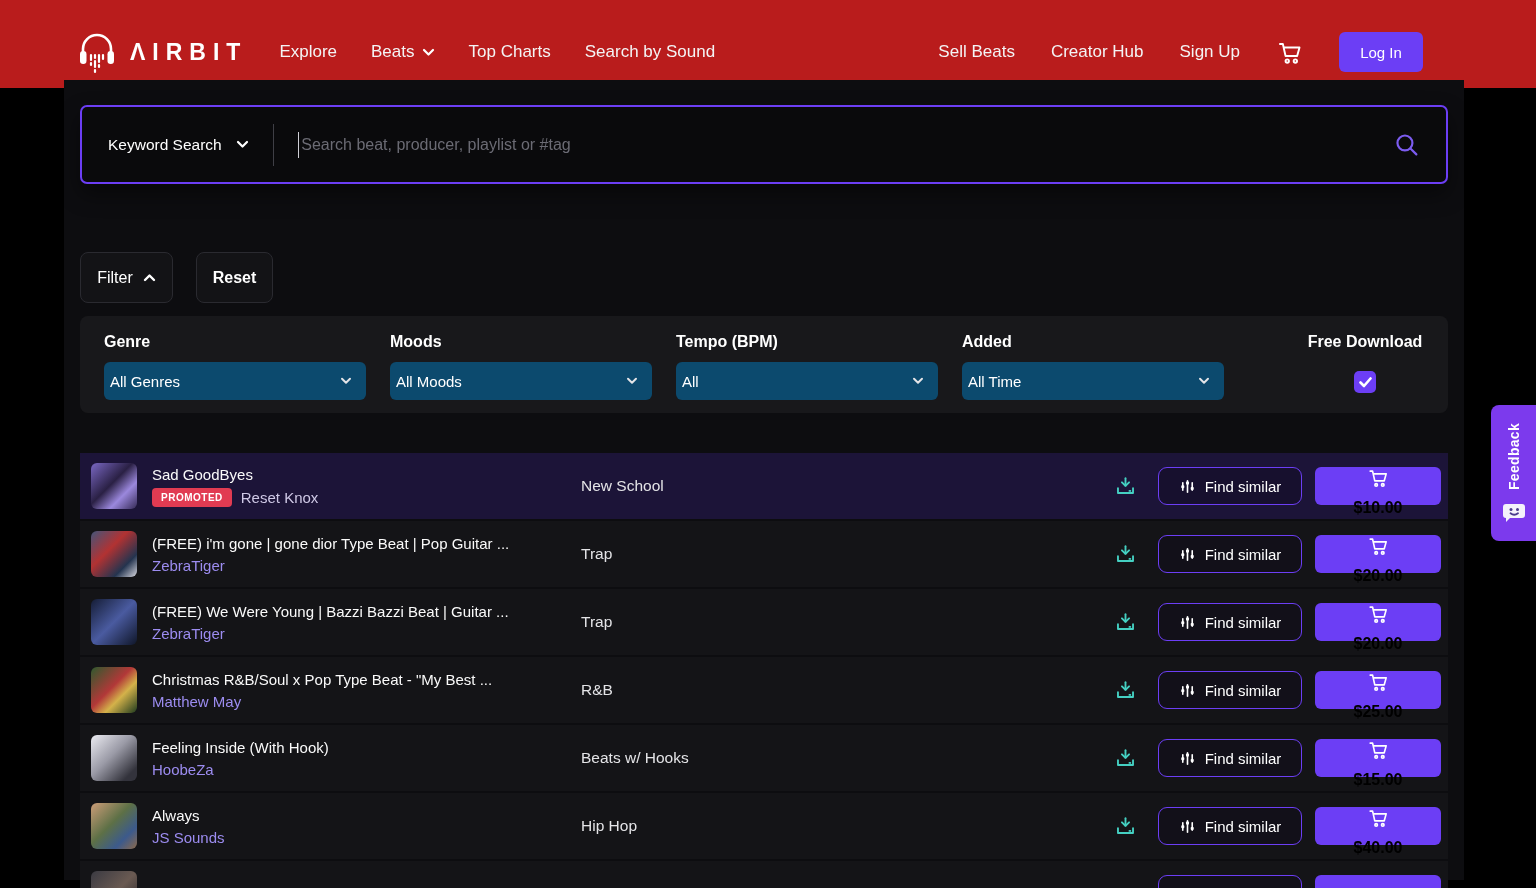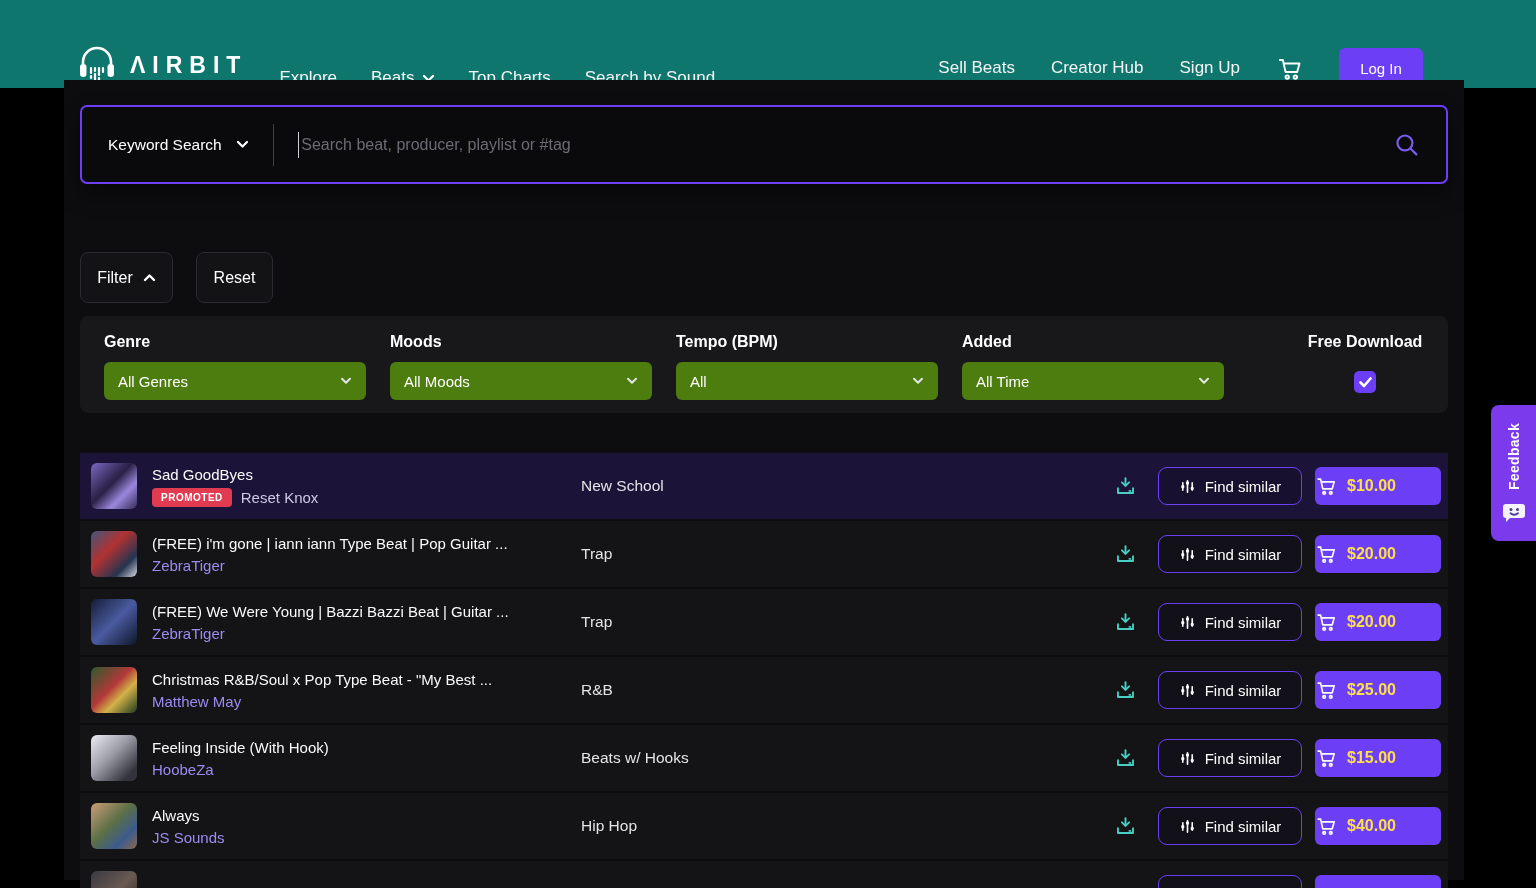--- a/index.html
+++ b/index.html
@@ -5,21 +5,21 @@
   * { box-sizing: border-box; margin: 0; padding: 0; }
   html,body { width:1536px; height:888px; overflow:hidden; }
   body {
     background:#000;
     font-family:"Liberation Sans", sans-serif;
     color:#fff;
   }
   .page { position:relative; width:1536px; height:888px; background:#000; overflow:hidden; }
 
   
-  .navbar { position:relative; height:88px; display:flex; align-items:flex-end; padding:16px 113px 0 76px; background:#0f766e; }
+  .navbar { position:relative; height:88px; display:flex; align-items:center; padding:16px 113px 0 76px; background:#b91c1c; }
   .logo { display:flex; align-items:center; gap:12px; margin-right:32px; cursor:pointer; }
   .logo-text { font-size:23px; font-weight:600; letter-spacing:7px; color:#fff; }
   .nav-left { display:flex; align-items:center; gap:34px; }
   .nav-item { position:relative; font-size:17px; font-weight:500; color:#f4f4f5; cursor:pointer; white-space:nowrap; display:flex; align-items:center; gap:7px; }
   .nav-right { margin-left:auto; display:flex; align-items:center; gap:36px; }
   .nav-item.active::after { content:""; position:absolute; left:-2px; right:-2px; bottom:-24px; height:3px; background:var(--accent); border-radius:2px; }
   .cart-icon { color:#fff; display:flex; cursor:pointer; }
   .login-btn { width:84px; height:40px; background:var(--accent); color:#fff; border:none; border-radius:6px; font-size:15px; font-weight:500; font-family:inherit; cursor:pointer; }
 
   
@@ -31,27 +31,27 @@
   .search-divider { width:1px; height:42px; background:#3f3f46; margin:0 24px; }
   .text-caret { width:1.5px; height:26px; background:#cfcfd6; margin-right:2px; }
   .search-input { flex:1; background:transparent; border:none; outline:none; color:#e4e4e7; font-size:16px; font-family:inherit; }
   .search-input::placeholder { color:#6b6b74; }
   .search-icon { color:var(--accent-bright); display:flex; cursor:pointer; margin-left:12px; }
 
   
   .filter-controls { margin:68px 16px 0; display:flex; gap:23px; }
   .ctl-btn { height:51px; background:#131316; border:1px solid #2a2a30; border-radius:8px; color:#fff; font-size:16px; font-family:inherit; display:flex; align-items:center; justify-content:center; gap:10px; cursor:pointer; }
   .filter-btn { width:93px; font-weight:500; }
-  .reset-btn { width:77px; font-weight:400; }
+  .reset-btn { width:77px; font-weight:700; }
 
   
   .filter-panel { margin:13px 16px 0; height:97px; background:#18181b; border-radius:8px; display:flex; padding:17px 20px 0 24px; }
   .filter-field { width:262px; margin-right:24px; }
   .filter-label { font-size:16px; font-weight:700; color:#fff; margin-bottom:11px; }
-  .filter-select { height:38px; background:#4d7c0f; border-radius:6px; display:flex; align-items:center; justify-content:space-between; padding:0 14px 0 14px; font-size:15px; color:#fff; cursor:pointer; }
+  .filter-select { height:38px; background:#0c4a6e; border-radius:6px; display:flex; align-items:center; justify-content:space-between; padding:0 14px 0 6px; font-size:15px; color:#fff; cursor:pointer; }
   .select-chevron { color:#e4e4e7; display:flex; }
   .free-download-field { margin-left:auto; margin-right:2px; width:122px; display:flex; flex-direction:column; align-items:center; }
   .checkbox { width:22px; height:22px; margin-top:9px; border-radius:5px; background:#28282c; display:flex; align-items:center; justify-content:center; cursor:pointer; }
   .checkbox.checked { background:var(--accent); }
   .checkbox svg { display:none; }
   .checkbox.checked svg { display:block; }
 
   
   .beat-list { margin:40px 16px 0; display:flex; flex-direction:column; gap:2px; }
   .beat-row { height:66px; background:#141417; display:flex; align-items:center; padding:0 7px 0 11px; cursor:pointer; }
@@ -60,21 +60,21 @@
   .beat-info { width:429px; flex:none; display:flex; flex-direction:column; justify-content:flex-end; gap:5px; }
   .beat-title { font-size:15px; color:#fafafa; white-space:nowrap; overflow:hidden; }
   .beat-sub { display:flex; align-items:center; gap:9px; }
   .promoted-badge { background:var(--promoted-badge); color:#fff; font-size:10px; font-weight:700; letter-spacing:.5px; padding:4px 9px; border-radius:4px; }
   .producer { font-size:15px; color:var(--producer-link); text-decoration:none; cursor:pointer; }
   .producer.light { color:#cfc9e6; }
   .beat-genre { flex:1; font-size:15.5px; color:#e4e4e7; }
   .row-actions { display:flex; align-items:center; flex:none; }
   .download-icon { color:var(--download-icon); display:flex; margin-right:21px; cursor:pointer; }
   .find-similar { width:144px; height:38px; background:rgba(14,10,28,.35); border:1.5px solid var(--accent); border-radius:9px; color:#fff; font-size:15px; font-family:inherit; display:flex; align-items:center; justify-content:center; gap:9px; cursor:pointer; margin-right:13px; }
-  .price-btn { width:126px; height:38px; background:var(--accent); border:none; border-radius:6px; color:#fde047; font-size:16px; font-weight:600; font-family:inherit; display:flex; align-items:center; justify-content:flex-start; gap:10px; cursor:pointer; }
+  .price-btn { width:126px; height:38px; background:var(--accent); border:none; border-radius:6px; color:#000000; font-size:16px; font-weight:600; font-family:inherit; display:flex; align-items:center; justify-content:space-between; gap:10px; cursor:pointer;flex-direction:column; }
 
   
   .feedback-tab { position:absolute; right:0; top:405px; width:45px; height:136px; background:#7c3aed; border-radius:8px 0 0 8px; display:flex; flex-direction:column; align-items:center; justify-content:center; gap:12px; cursor:pointer; }
   .feedback-label { writing-mode:vertical-rl; transform:rotate(180deg); font-size:14px; font-weight:600; color:#fff; letter-spacing:.3px; }
 </style>
 </head>
 <body>
 
 <div class="page">
 
@@ -274,21 +274,21 @@
           </svg>
         </span>
         <span class="price-label">$10.00</span>
       </button>
     </div>
   </div>
 
   <div class="beat-row">
     <div class="thumb" style="background: linear-gradient(135deg, rgb(68, 85, 122), rgb(178, 50, 50) 40%, rgb(36, 52, 79) 75%, rgb(216, 216, 224));"></div>
     <div class="beat-info">
-      <div class="beat-title">(FREE) i'm gone | iann iann Type Beat | Pop Guitar ...</div>
+      <div class="beat-title">(FREE) i'm gone | gone dior Type Beat | Pop Guitar ...</div>
       <div class="beat-sub">
 
         <a class="producer">ZebraTiger</a>
       </div>
     </div>
     <div class="beat-genre">Trap</div>
     <div class="row-actions">
       <span class="download-icon">
         <svg width="23" height="23" viewBox="0 0 22 22" fill="none" stroke="currentColor" stroke-width="1.8" stroke-linecap="round" stroke-linejoin="round">
           <path d="M11 3 v7.2"></path>

